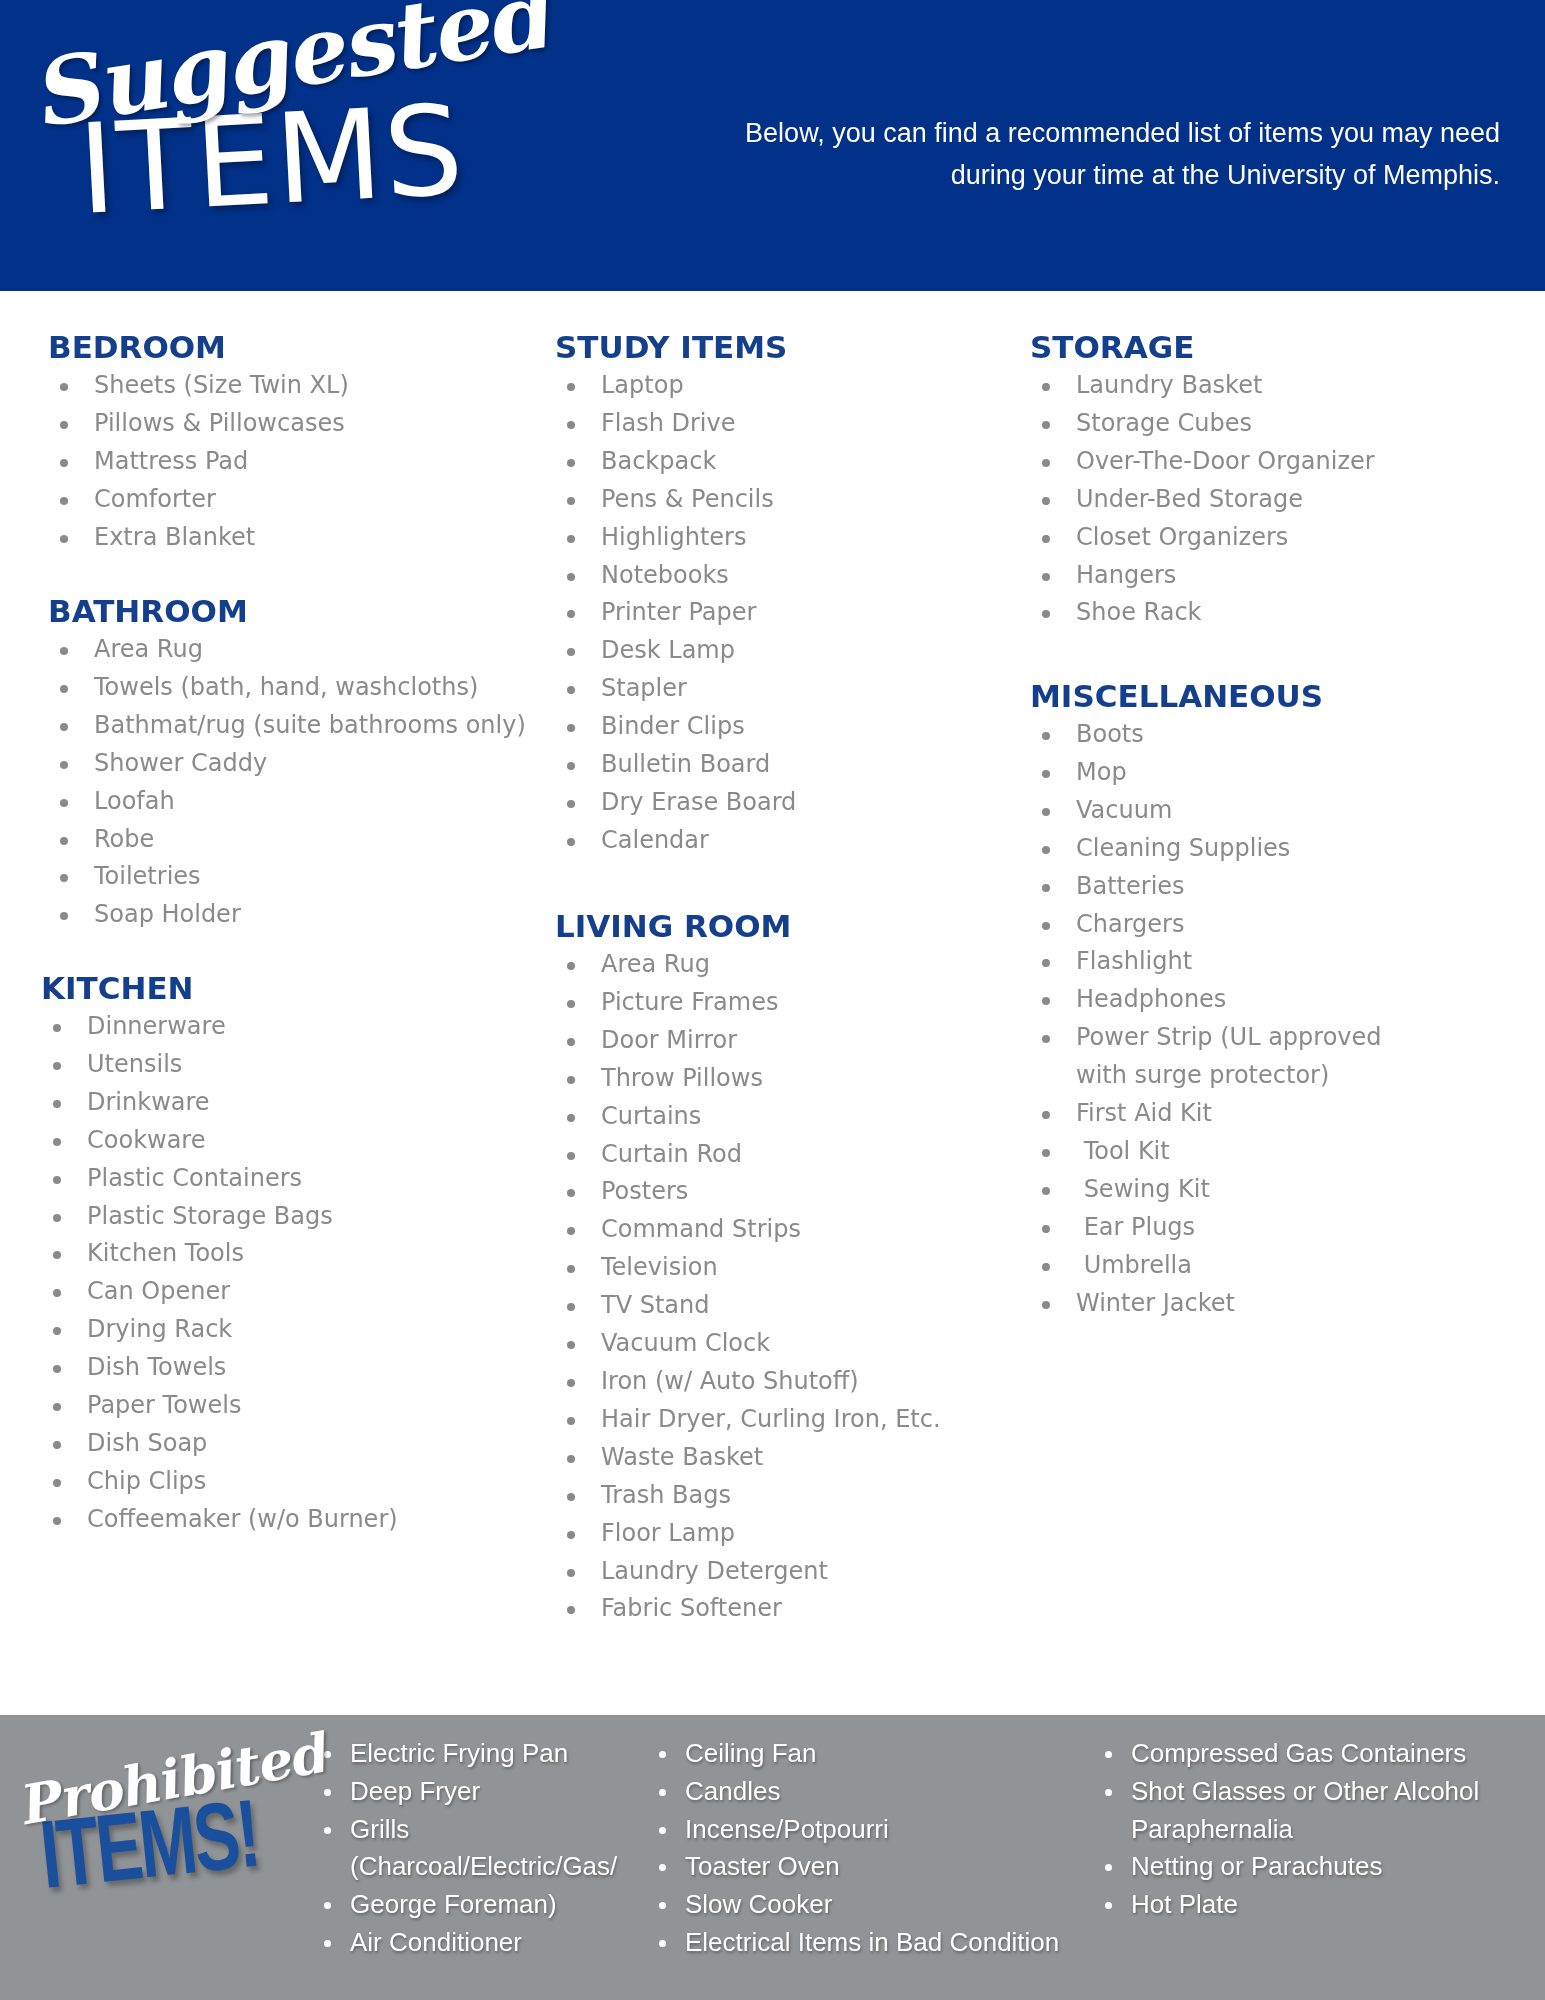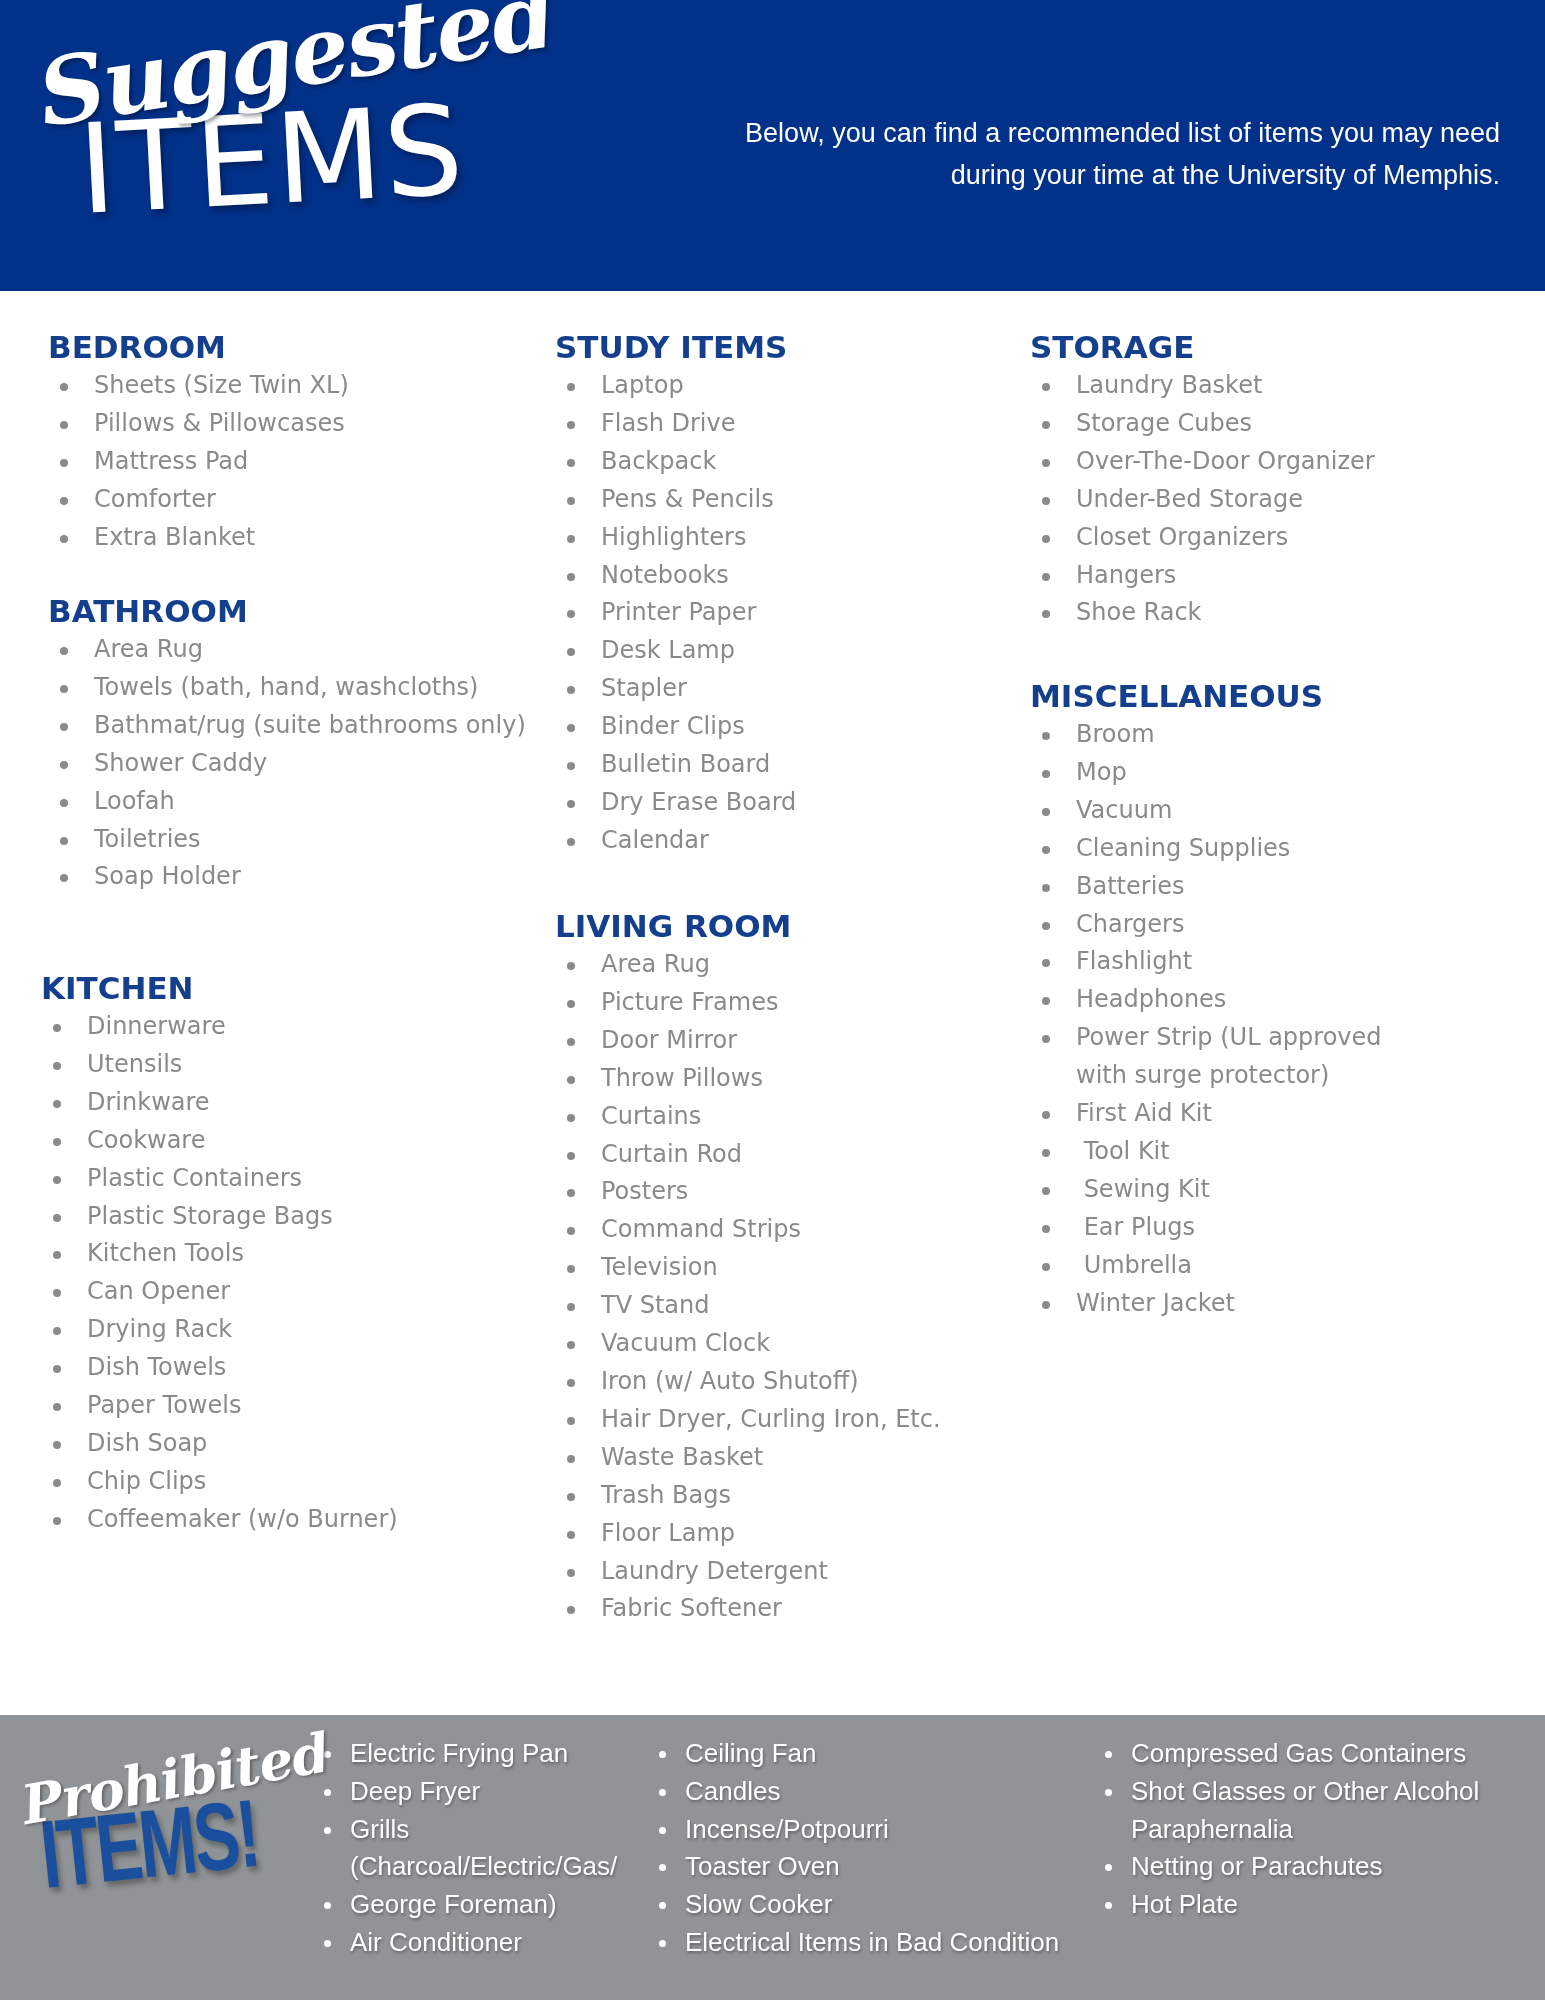--- a/index.html
+++ b/index.html
@@ -118,20 +118,21 @@
   </div>
 
   <div class="section" style="left:36px; top:300px;">
     <h2>BATHROOM</h2>
     <ul>
       <li>Area Rug</li>
       <li>Towels (bath, hand, washcloths)</li>
       <li>Bathmat/rug (suite bathrooms only)</li>
       <li>Shower Caddy</li>
       <li>Loofah</li>
+      <li>Robe</li>
       <li>Toiletries</li>
       <li>Soap Holder</li>
     </ul>
   </div>
 
   <div class="section" style="left:29px; top:677px;">
     <h2>KITCHEN</h2>
     <ul>
       <li>Dinnerware</li>
       <li>Utensils</li>
@@ -202,21 +203,21 @@
       <li>Under-Bed Storage</li>
       <li>Closet Organizers</li>
       <li>Hangers</li>
       <li>Shoe Rack</li>
     </ul>
   </div>
 
   <div class="section" style="left:1018px; top:385px;">
     <h2>MISCELLANEOUS</h2>
     <ul>
-      <li>Broom</li>
+      <li>Boots</li>
       <li>Mop</li>
       <li>Vacuum</li>
       <li>Cleaning Supplies</li>
       <li>Batteries</li>
       <li>Chargers</li>
       <li>Flashlight</li>
       <li>Headphones</li>
       <li>Power Strip (UL approved</li>
       <li class="cont">with surge protector)</li>
       <li>First Aid Kit</li>

